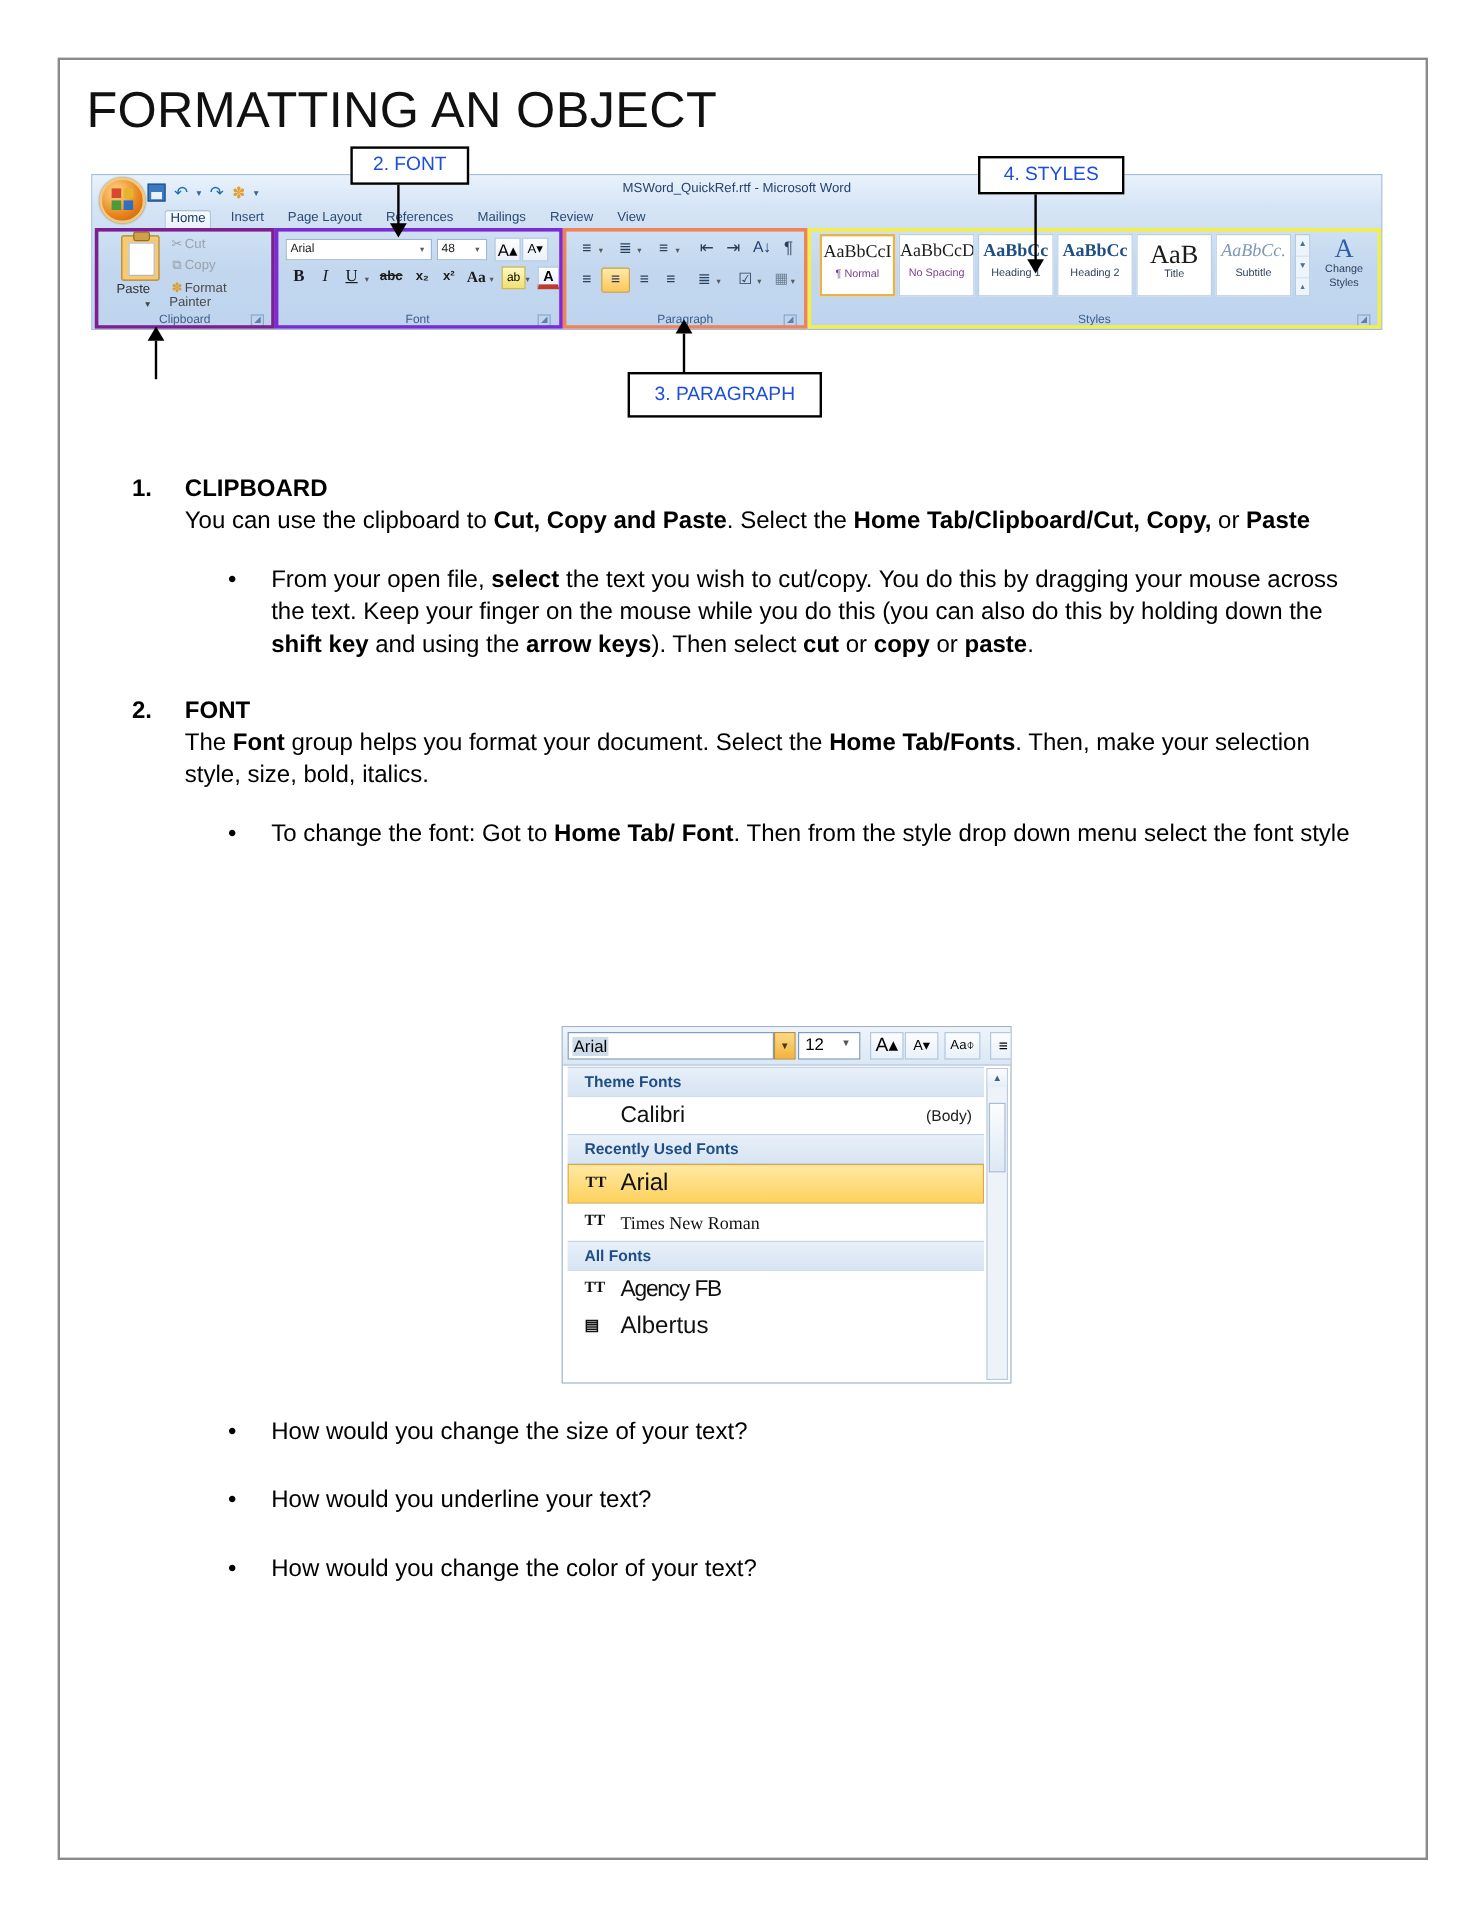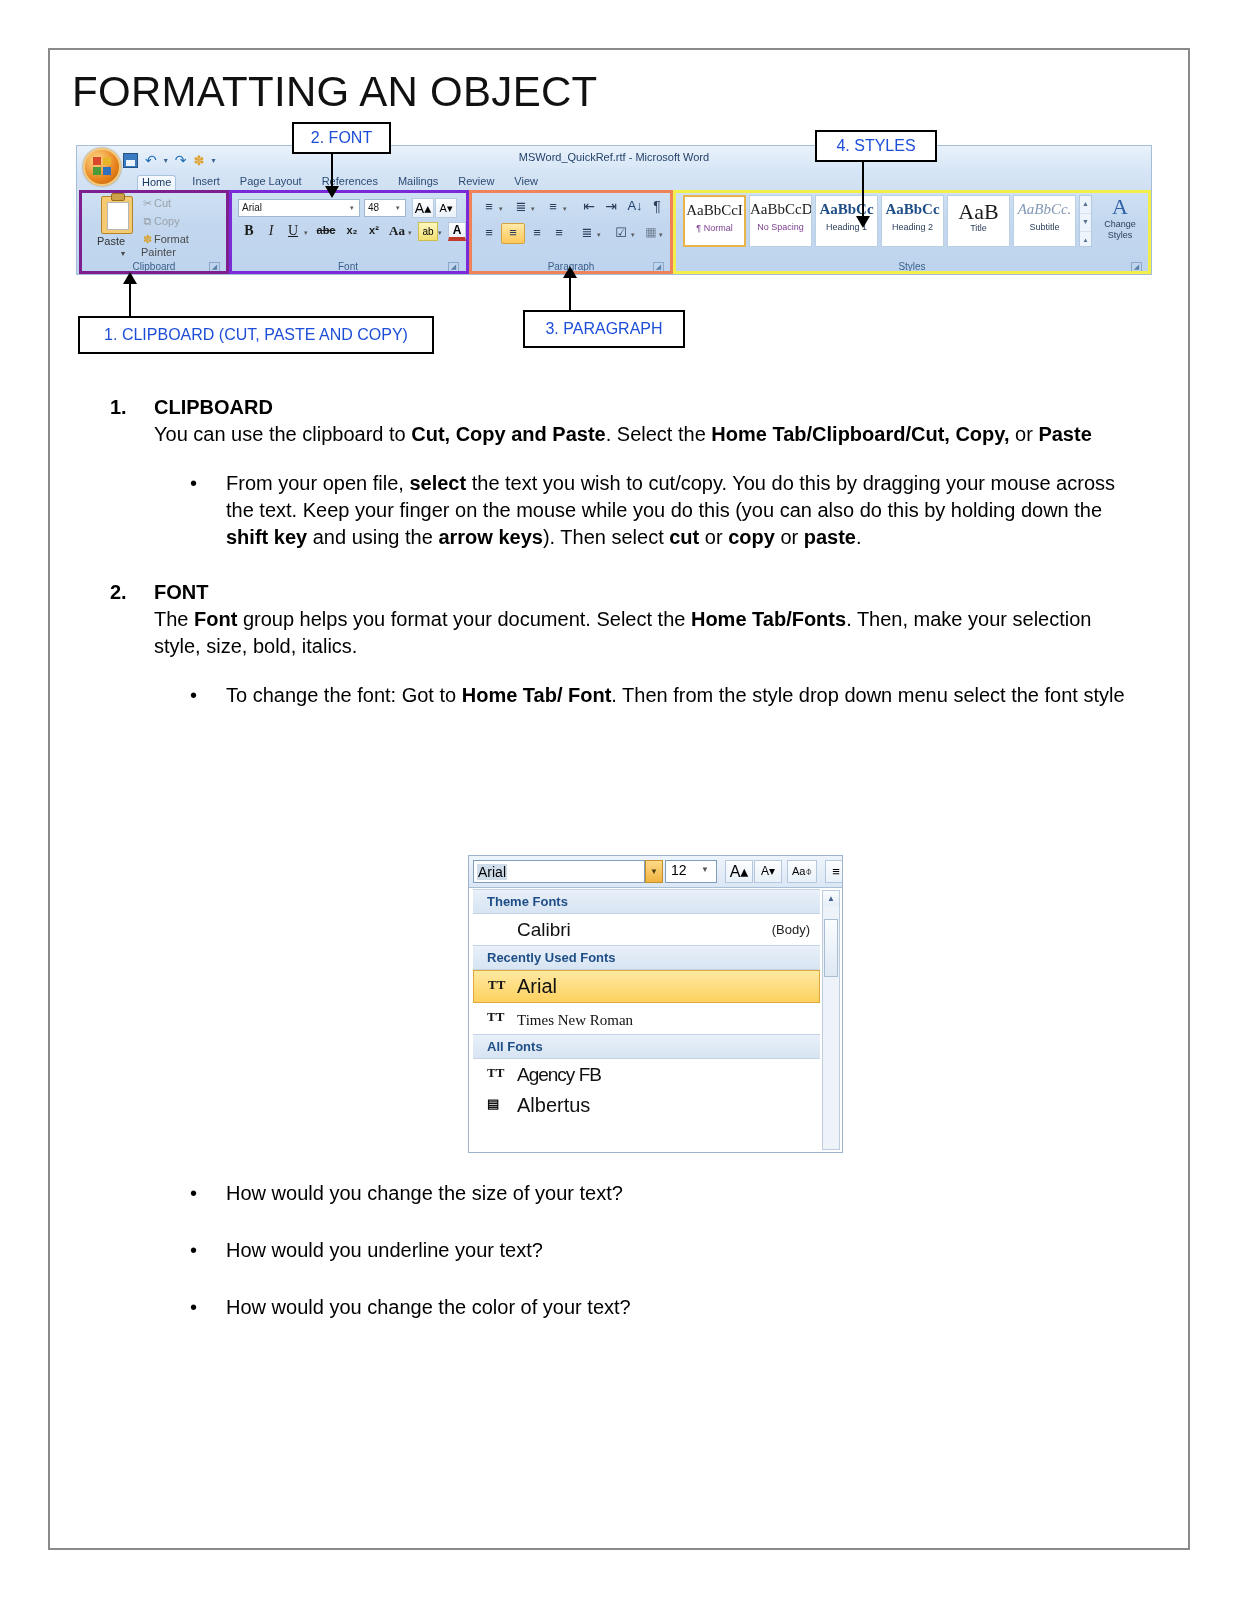--- a/index.html
+++ b/index.html
@@ -276,21 +276,20 @@
   </div>
 
   <div class="callout" style="left:232px;top:72px;width:99px;height:32px;">2. FONT</div>
   <div class="vline" style="left:281px;top:104px;height:34px;"></div>
   <div class="arrowdown" style="left:275px;top:136px;"></div>
 
   <div class="callout" style="left:755px;top:80px;width:122px;height:32px;">4.  STYLES</div>
   <div class="vline" style="left:812px;top:112px;height:56px;"></div>
   <div class="arrowdown" style="left:806px;top:166px;"></div>
 
-  <div class="callout" style="left:18px;top:266px;width:356px;height:38px;">1. CLIPBOARD (CUT, PASTE AND COPY)</div>
   <div class="vline" style="left:79px;top:234px;height:32px;"></div>
   <div class="arrowup" style="left:73px;top:222px;"></div>
 
   <div class="callout" style="left:463px;top:260px;width:162px;height:38px;">3. PARAGRAPH</div>
   <div class="vline" style="left:519px;top:228px;height:32px;"></div>
   <div class="arrowup" style="left:513px;top:216px;"></div>
 
   <div class="content">
 
     <div class="num">

